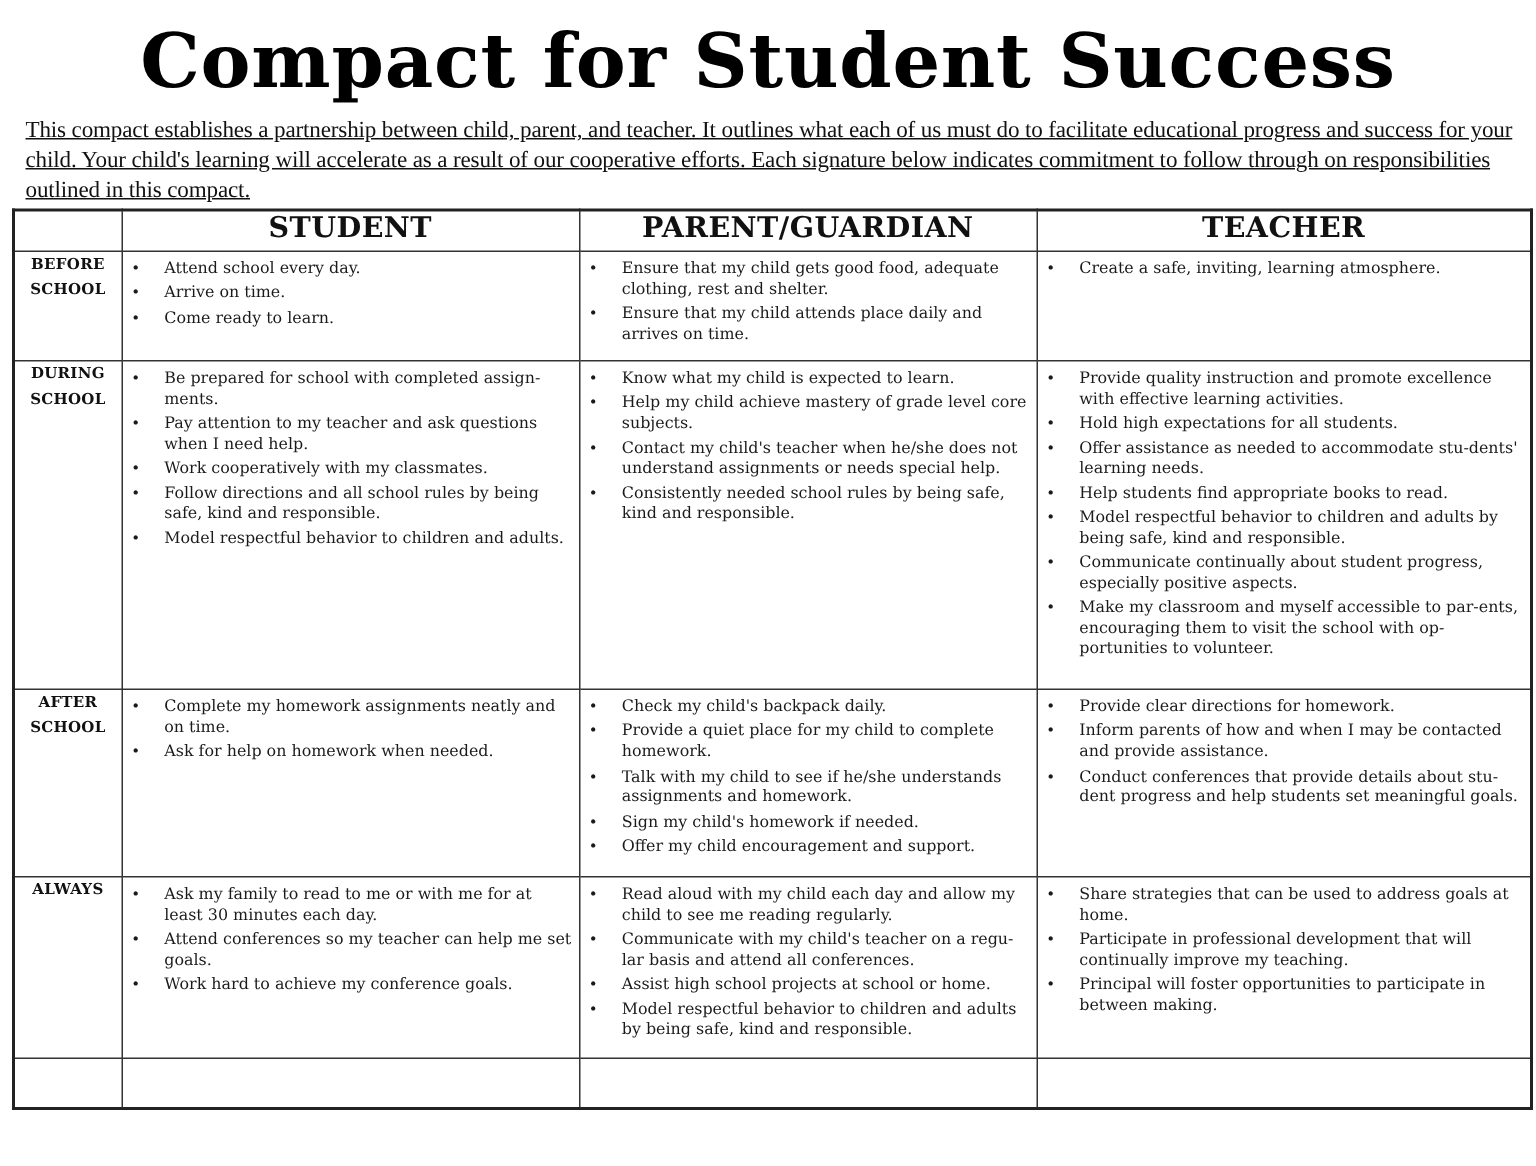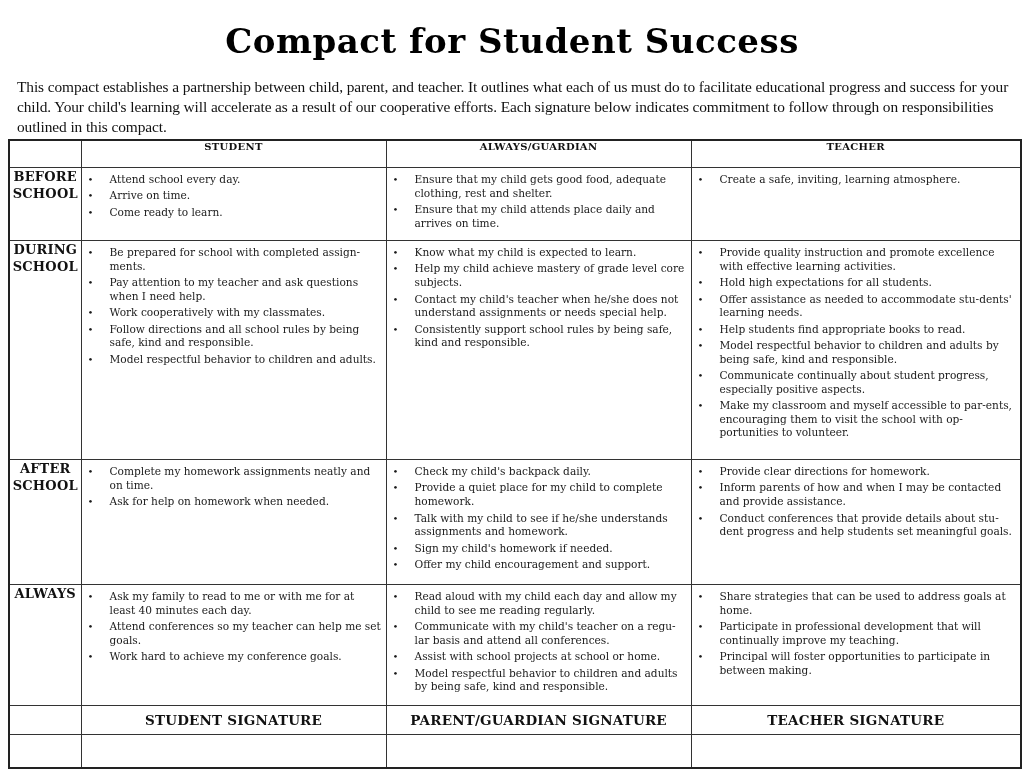--- a/index.html
+++ b/index.html
@@ -16,35 +16,36 @@
       font-family: "DejaVu Serif", serif;
     }
     .title {
       position: absolute;
       left: 0;
       top: 10px;
       width: 1024px;
       text-align: center;
       font-family: "DejaVu Serif", serif;
       font-weight: bold;
-      font-size: 34px;
+      font-size: 50px;
       line-height: 62px;
       letter-spacing: 0.5px;
       color: #000;
     }
     .intro {
       position: absolute;
       left: 17px;
       top: 77px;
       width: 1004px;
       font-family: "Liberation Serif", serif;
       font-size: 15.4px;
       line-height: 20px;
       color: #111;
       letter-spacing: -0.1px;
+      text-decoration: underline;
     }
     table.compact {
       position: absolute;
       left: 8px;
       top: 139px;
       width: 1012px;
       border-collapse: collapse;
       table-layout: fixed;
       border: 2px solid #222;
     }
@@ -54,31 +55,31 @@
       padding: 0;
     }
     col.c-label { width: 72px; }
     col.c-student { width: 305px; }
     col.c-parent { width: 305px; }
     col.c-teacher { width: 330px; }
     th.col-head {
       height: 26px;
       font-family: "DejaVu Serif", serif;
       font-weight: bold;
-      font-size: 10px;
+      font-size: 19px;
       text-align: center;
       vertical-align: middle;
       letter-spacing: 0.3px;
     }
     td.row-label {
       vertical-align: middle;
       text-align: center;
       font-family: "DejaVu Serif", serif;
       font-weight: bold;
-      font-size: 13px;
+      font-size: 10px;
       line-height: 17px;
       letter-spacing: 0.2px;
     }
     td.row-label span { display: block; }
     ul.items {
       list-style: none;
       margin: 0;
       padding: 5px 4px 4px 6px;
     }
     ul.items li {
@@ -121,21 +122,21 @@
   <colgroup>
     <col class="c-label">
     <col class="c-student">
     <col class="c-parent">
     <col class="c-teacher">
   </colgroup>
   <thead>
     <tr>
       <th class="col-head"></th>
       <th class="col-head">STUDENT</th>
-      <th class="col-head">ALWAYS/GUARDIAN</th>
+      <th class="col-head">PARENT/GUARDIAN</th>
       <th class="col-head">TEACHER</th>
     </tr>
   </thead>
   <tbody id="compact-body">
     <tr class="r-before">
       <td class="row-label">
         <span>BEFORE</span>
         <span>SCHOOL</span>
       </td>
       <td>
@@ -169,21 +170,21 @@
             <li><span class="bullet">•</span><span>Work cooperatively with my classmates.</span></li>
             <li><span class="bullet">•</span><span>Follow directions and all school rules by being safe, kind and responsible.</span></li>
             <li><span class="bullet">•</span><span>Model respectful behavior to children and adults.</span></li>
           </ul>
         </td>
       <td>
           <ul class="items">
             <li><span class="bullet">•</span><span>Know  what my child is expected to learn.</span></li>
             <li><span class="bullet">•</span><span>Help my child achieve mastery of grade level core subjects.</span></li>
             <li><span class="bullet">•</span><span>Contact my child's teacher when he/she does not understand assignments or needs special help.</span></li>
-            <li><span class="bullet">•</span><span>Consistently support school rules by being safe, kind and responsible.</span></li>
+            <li><span class="bullet">•</span><span>Consistently needed school rules by being safe, kind and responsible.</span></li>
           </ul>
         </td>
       <td>
           <ul class="items">
             <li><span class="bullet">•</span><span>Provide quality instruction and promote excellence with effective learning activities.</span></li>
             <li><span class="bullet">•</span><span>Hold high expectations for all students.</span></li>
             <li><span class="bullet">•</span><span>Offer assistance as needed to accommodate stu-dents' learning needs.</span></li>
             <li><span class="bullet">•</span><span>Help students find appropriate books to read.</span></li>
             <li><span class="bullet">•</span><span>Model respectful behavior to children and adults by being safe, kind and responsible.</span></li>
             <li><span class="bullet">•</span><span>Communicate continually about student progress, especially positive aspects.</span></li>
@@ -218,46 +219,40 @@
             <li><span class="bullet">•</span><span>Conduct conferences that provide details about stu-dent progress and help students set meaningful goals.</span></li>
           </ul>
         </td>
     </tr>
     <tr class="r-always">
       <td class="row-label">
         <span>ALWAYS</span>
       </td>
       <td>
           <ul class="items">
-            <li><span class="bullet">•</span><span>Ask my family to read to me or with me for at least 40 minutes each day.</span></li>
+            <li><span class="bullet">•</span><span>Ask my family to read to me or with me for at least 30 minutes each day.</span></li>
             <li><span class="bullet">•</span><span>Attend conferences so my teacher can help me set goals.</span></li>
             <li><span class="bullet">•</span><span>Work hard to achieve my conference goals.</span></li>
           </ul>
         </td>
       <td>
           <ul class="items">
             <li><span class="bullet">•</span><span>Read aloud with my child each day and allow my child to see me reading regularly.</span></li>
             <li><span class="bullet">•</span><span>Communicate with my child's teacher on a regu-lar basis and attend all conferences.</span></li>
-            <li><span class="bullet">•</span><span>Assist with school projects at school or home.</span></li>
+            <li><span class="bullet">•</span><span>Assist high school projects at school or home.</span></li>
             <li><span class="bullet">•</span><span>Model respectful behavior to children and adults by being safe, kind and responsible.</span></li>
           </ul>
         </td>
       <td>
           <ul class="items">
             <li><span class="bullet">•</span><span>Share strategies that can be used to address goals at home.</span></li>
             <li><span class="bullet">•</span><span>Participate in professional development that will continually improve my teaching.</span></li>
             <li><span class="bullet">•</span><span>Principal will foster opportunities to participate in between making.</span></li>
           </ul>
         </td>
-    </tr>
-    <tr class="r-sig-head">
-      <th></th>
-      <th>STUDENT SIGNATURE</th>
-      <th>PARENT/GUARDIAN SIGNATURE</th>
-      <th>TEACHER SIGNATURE</th>
     </tr>
     <tr class="r-sig-line">
       <td></td>
       <td></td>
       <td></td>
       <td></td>
     </tr>
   </tbody>
 </table>
 

